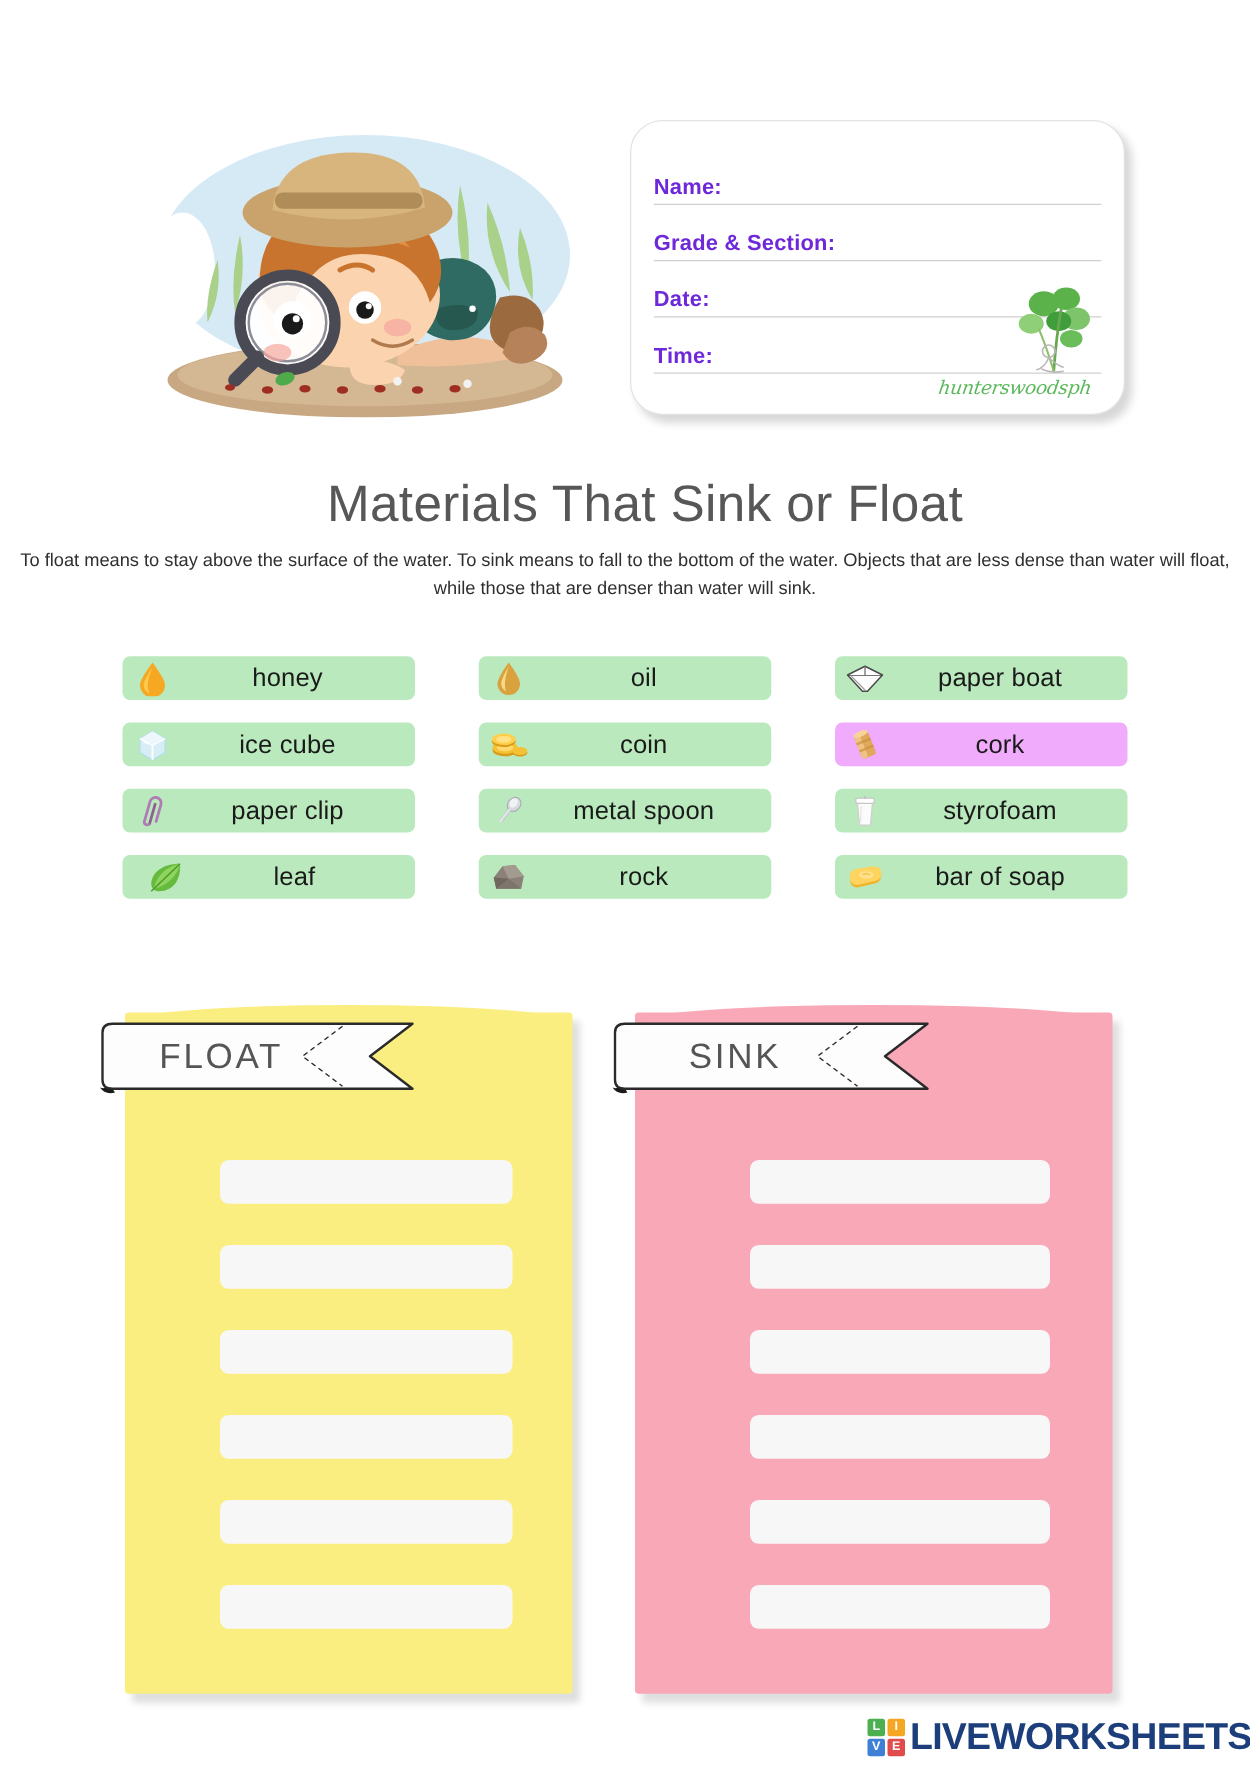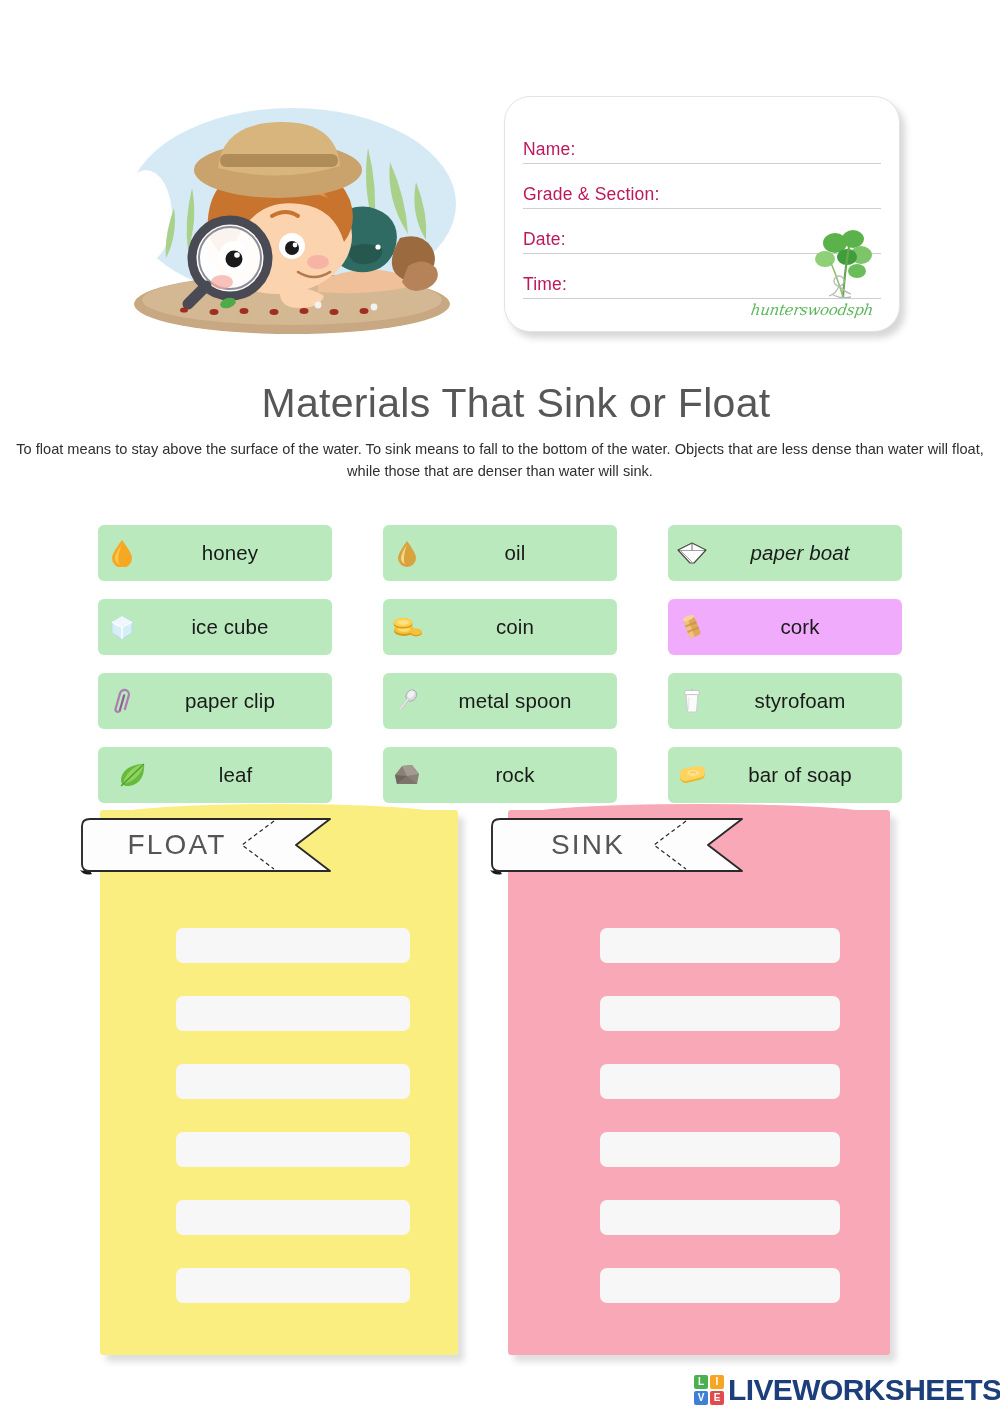--- a/index.html
+++ b/index.html
@@ -52,23 +52,24 @@
   .field-row {
     position: relative;
     height: 45px;
     border-bottom: 1.3px solid #cfcfcf;
     display: flex;
     align-items: flex-end;
     padding-bottom: 3px;
   }
   .field-label {
     font-size: 17.5px;
-    color: #be185d;
+    color: #6d28d9;
     letter-spacing: 0.2px;
     white-space: nowrap;
+    font-weight: bold;
   }
   
   .plant {
     position: absolute;
     right: 8px; top: 108px;
     width: 62px; height: 78px;
     pointer-events: none;
   }
   .plant svg { width: 100%; height: 100%; display: block; }
   .signature {
@@ -111,21 +112,21 @@
     left: 98px; top: 525px;
     width: 804px;
   }
   .wb-grid {
     display: grid;
     grid-template-columns: 234px 234px 234px;
     column-gap: 51px;
     row-gap: 18px;
   }
   .chip {
-    height: 56px;
+    height: 35px;
     background: #b9e9bc;
     border-radius: 6px;
     display: flex;
     align-items: center;
     padding: 0 9px;
     position: relative;
   }
   .chip-icon {
     width: 30px; height: 30px;
     flex: 0 0 30px;
@@ -380,21 +381,21 @@
       <div class="chip" style="background: rgb(185, 233, 188); justify-content: center;">
         <span class="chip-icon">
           <svg width="22" height="27" viewBox="0 0 22 27">
             <path d="M11 1 C11 1 2 13 2 18 a9 9 0 0 0 18 0 C20 13 11 1 11 1z" fill="#d9a23c"></path>
             <path d="M11 4 C11 4 5 14 5 18 a6.5 6.5 0 0 0 4 6 C7 20 8 13 11 4z" fill="#f4d98a"></path>
           </svg>
         </span>
         <span class="chip-label">oil</span>
       </div>
 
-      <div class="chip" style="background: rgb(185, 233, 188); font-style: italic;">
+      <div class="chip" style="background: rgb(185, 233, 188);">
         <span class="chip-icon">
           <svg width="30" height="24" viewBox="0 0 30 24">
             <path d="M1 9 L29 9 L17 22 L13 22z" fill="#fdfdfd" stroke="#4a4a4a" stroke-width="1.2" stroke-linejoin="round"></path>
             <path d="M1 9 L15 2 L29 9" fill="#ffffff" stroke="#4a4a4a" stroke-width="1.2" stroke-linejoin="round"></path>
             <path d="M15 2 L15 9" stroke="#6a6a6a" stroke-width="1"></path>
             <path d="M4 10 L15 21" stroke="#9a9a9a" stroke-width="0.9"></path>
           </svg>
         </span>
         <span class="chip-label">paper boat</span>
       </div>

